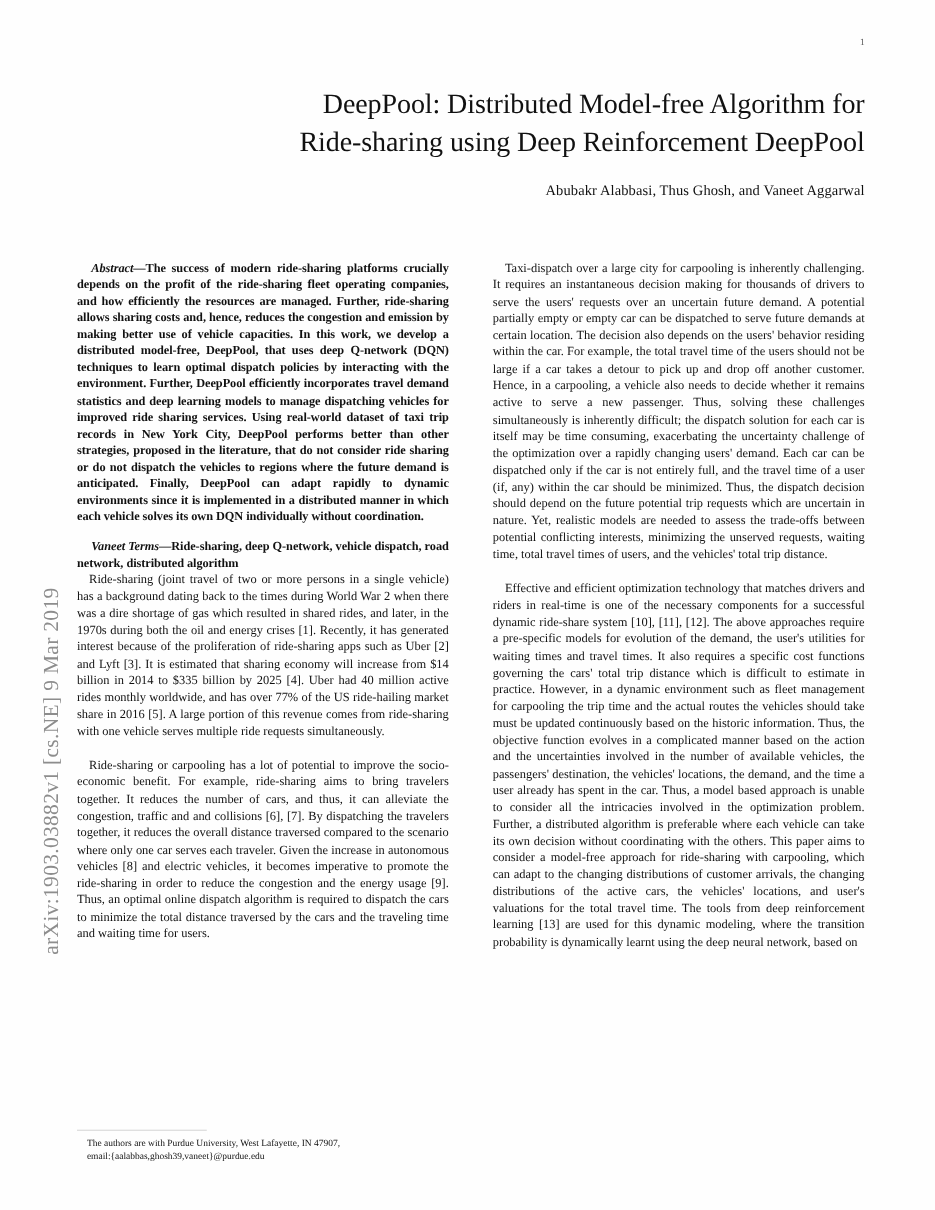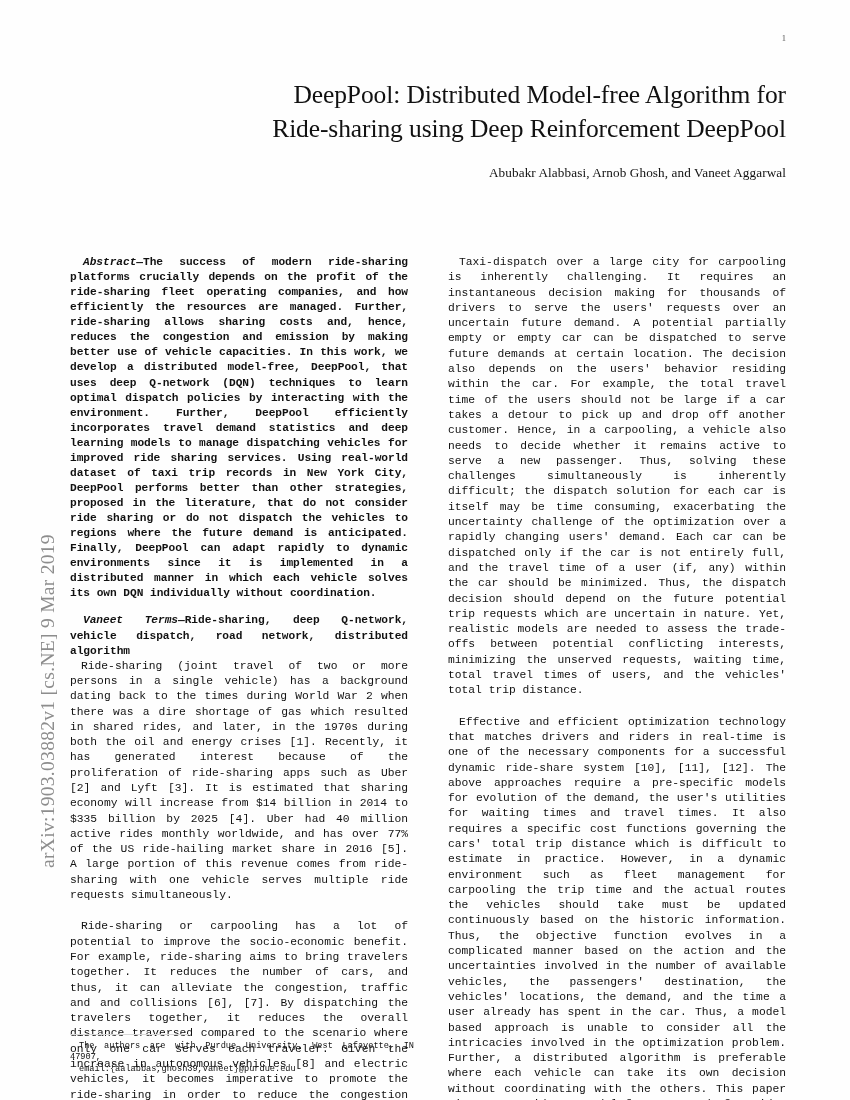--- a/index.html
+++ b/index.html
@@ -62,26 +62,25 @@
   .authors {
     margin-top: 19px;
     font-size: 13.2px;
     letter-spacing: 0.1px;
   }
 
   
   .columns {
     position: absolute;
     left: 70px;
-    top: 255px;
+    top: 237px;
     width: 716px;
     height: 820px;
     display: flex;
     gap: 40px;
-    font-family: Liberation Mono, monospace;
   }
   .col {
     width: 344px;
     position: relative;
   }
 
   p {
     margin: 0;
     text-align: justify;
     text-justify: inter-word;
@@ -138,21 +137,21 @@
 
   <div class="arxiv-stamp">arXiv:1903.03882v1  [cs.NE]  9 Mar 2019</div>
 
   <div class="folio">1</div>
 
   <div class="titleblock">
     <h1 class="paper-title">
       <span>DeepPool: Distributed Model-free Algorithm for</span><br>
       <span>Ride-sharing using Deep Reinforcement DeepPool</span>
     </h1>
-    <div class="authors">Abubakr Alabbasi, Arnob Ghosh, and Vaneet Aggarwal</div>
+    <div class="authors">Abubakr Alabbasi, Thus Ghosh, and Vaneet Aggarwal</div>
   </div>
 
   <div class="columns">
 
     <div class="col">
 
       <p class="abstract"><span class="lead">Abstract</span><span>—</span><span>The success of modern ride-sharing platforms crucially depends on the profit of the ride-sharing fleet operating companies, and how efficiently the resources are managed. Further, ride-sharing allows sharing costs and, hence, reduces the congestion and emission by making better use of vehicle capacities. In this work, we develop a distributed model-free, DeepPool, that uses deep Q-network (DQN) techniques to learn optimal dispatch policies by interacting with the environment. Further, DeepPool efficiently incorporates travel demand statistics and deep learning models to manage dispatching vehicles for improved ride sharing services. Using real-world dataset of taxi trip records in New York City, DeepPool performs better than other strategies, proposed in the literature, that do not consider ride sharing or do not dispatch the vehicles to regions where the future demand is anticipated. Finally, DeepPool can adapt rapidly to dynamic environments since it is implemented in a distributed manner in which each vehicle solves its own DQN individually without coordination.</span></p>
 
       <p class="indexterms"><span class="lead">Vaneet Terms</span><span>—</span><span>Ride-sharing, deep Q-network, vehicle dispatch, road network, distributed algorithm</span></p>
 

